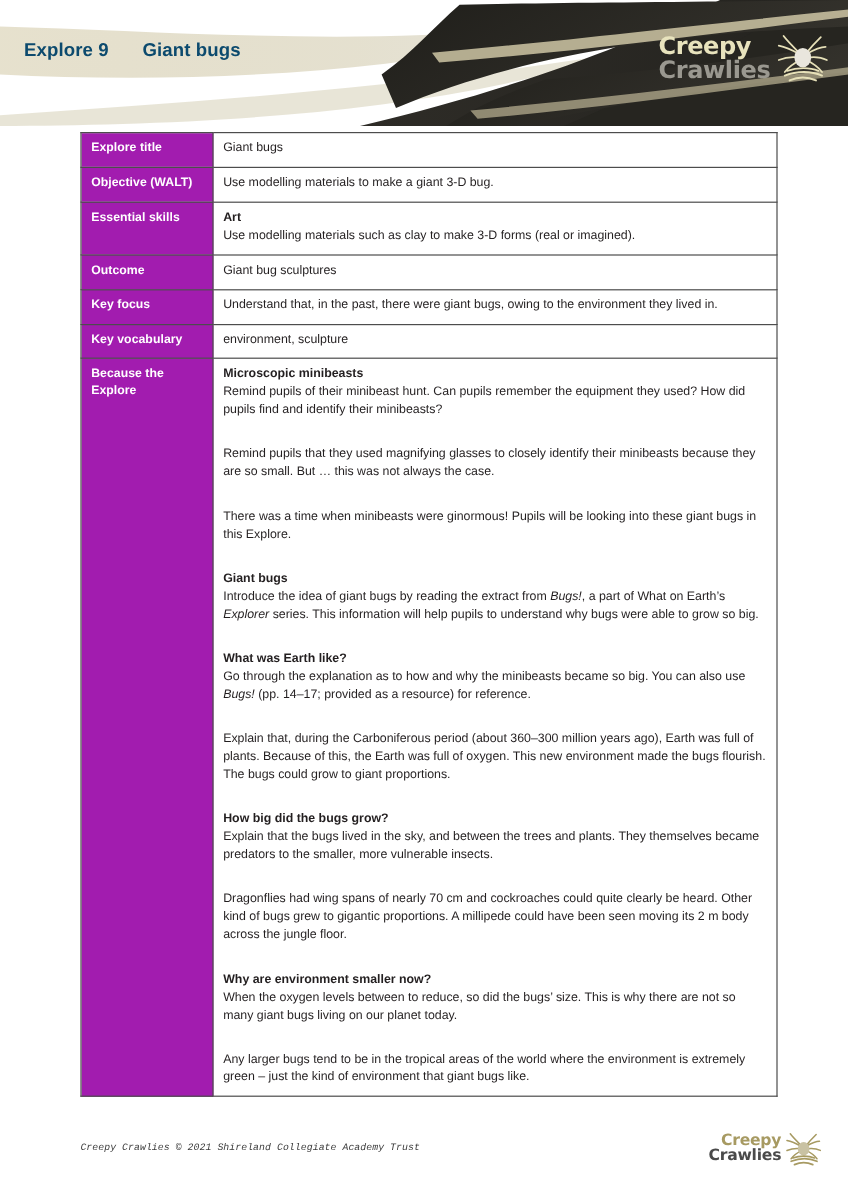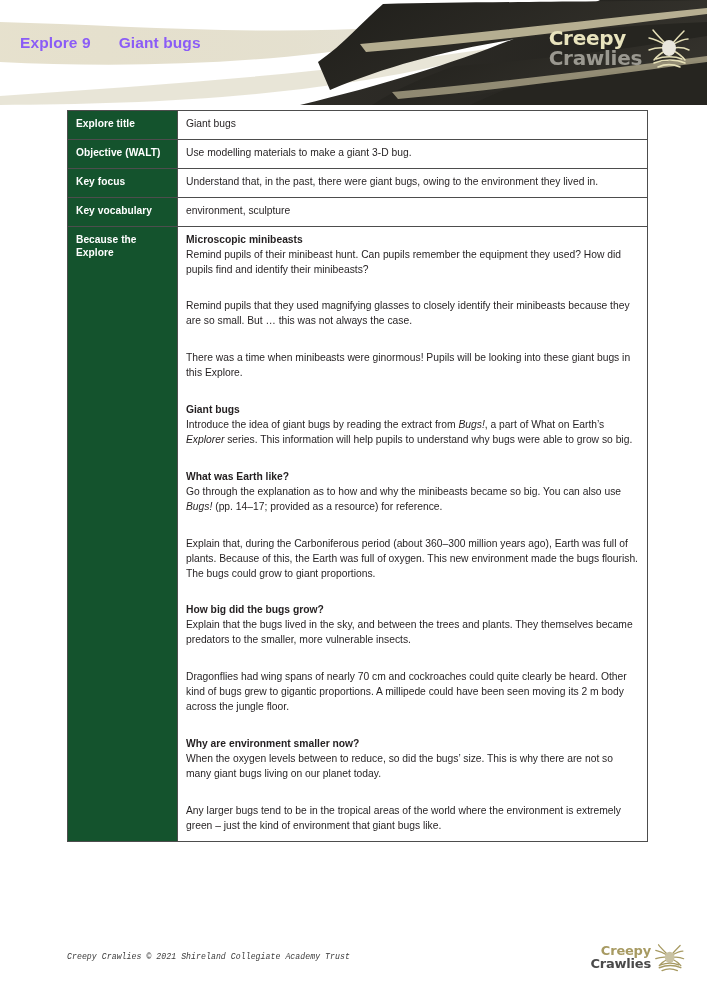--- a/index.html
+++ b/index.html
@@ -22,21 +22,21 @@
     background: linear-gradient(100deg,
         #d4cdb4 0%, #cfc8ad 16%, #c4bc9d 34%,
         #b6ad8c 50%, #9d9madd 60%, #8d8874 66%,
         #514e44 76%, #2f2d28 85%, #2b2924 100%);
   }
   .banner-svg { position: absolute; left: 0; top: 0; }
   .banner-title {
     position: absolute; left: 20px; top: 34px;
     font-size: 15.5px; font-weight: bold;
     letter-spacing: 0.1px;
-    color: #8b5cf6;
+    color: #0c4a6e;
     white-space: nowrap;
     z-index: 6;
   }
   .banner-title .num { margin-right: 28px; }
 
   
   .hdr-logo {
     position: absolute; right: 16px; top: 27px;
     z-index: 7;
     display: flex; align-items: center;
@@ -65,21 +65,21 @@
     width: 581px;
     table-layout: fixed;
   }
   table.plan td {
     border: 1px solid #4d4d4d;
     vertical-align: top;
     padding: 6px 8px 7px 8px;
   }
   td.lbl {
     width: 110px;
-    background: #14532d;
+    background: #a21caf;
     color: #ffffff;
     font-size: 10.2px;
     font-weight: bold;
     letter-spacing: 0.05px;
     line-height: 1.32;
     padding-top: 7px;
   }
   td.val {
     background: #ffffff;
     font-size: 10.3px;
@@ -193,20 +193,33 @@
             <p>Giant bugs</p>
           </td>
         </tr>
         <tr>
           <td class="lbl">Objective (WALT)</td>
           <td class="val">
             <p>Use modelling materials to make a giant 3-D bug.</p>
           </td>
         </tr>
         <tr>
+          <td class="lbl">Essential skills</td>
+          <td class="val">
+            <p class="h">Art</p>
+            <p>Use modelling materials such as clay to make 3-D forms (real or imagined).</p>
+          </td>
+        </tr>
+        <tr>
+          <td class="lbl">Outcome</td>
+          <td class="val">
+            <p>Giant bug sculptures</p>
+          </td>
+        </tr>
+        <tr>
           <td class="lbl">Key focus</td>
           <td class="val">
             <p>Understand that, in the past, there were giant bugs, owing to the environment they lived in.</p>
           </td>
         </tr>
         <tr>
           <td class="lbl">Key vocabulary</td>
           <td class="val">
             <p>environment, sculpture</p>
           </td>

